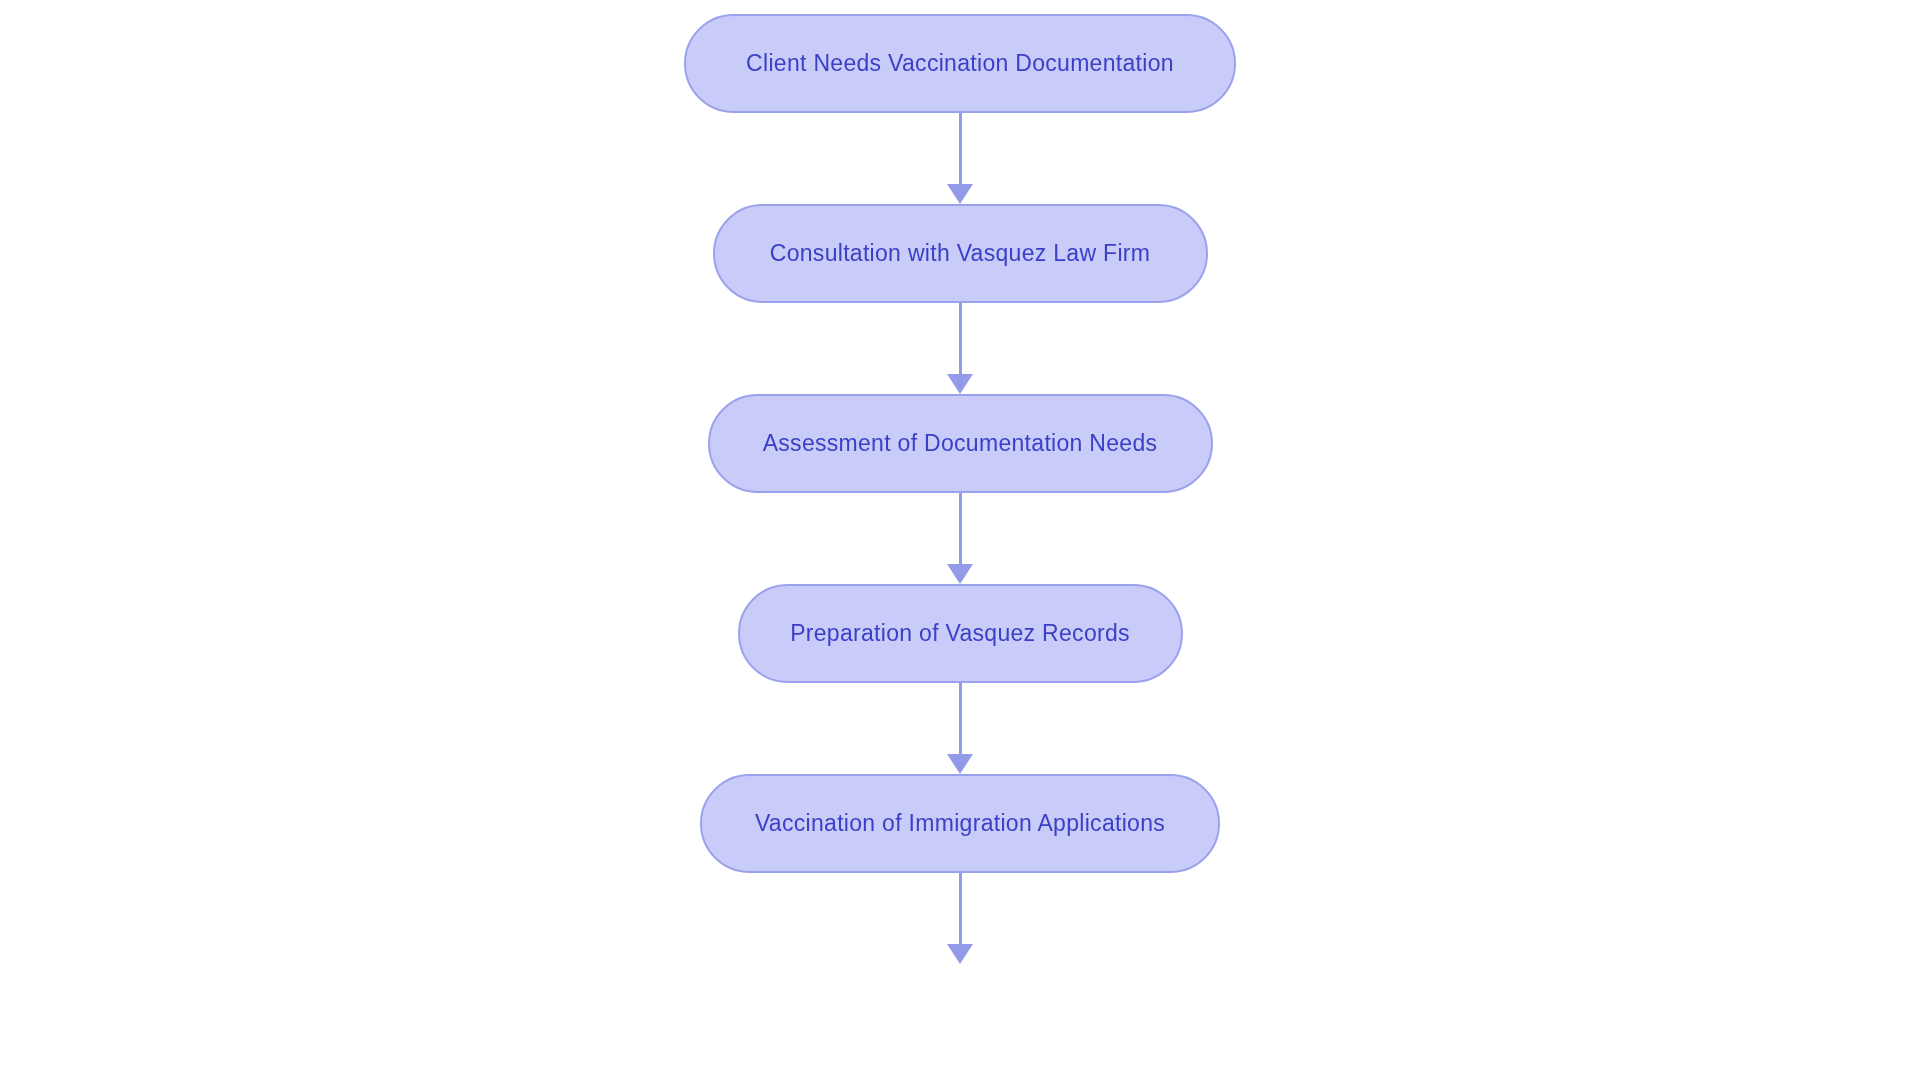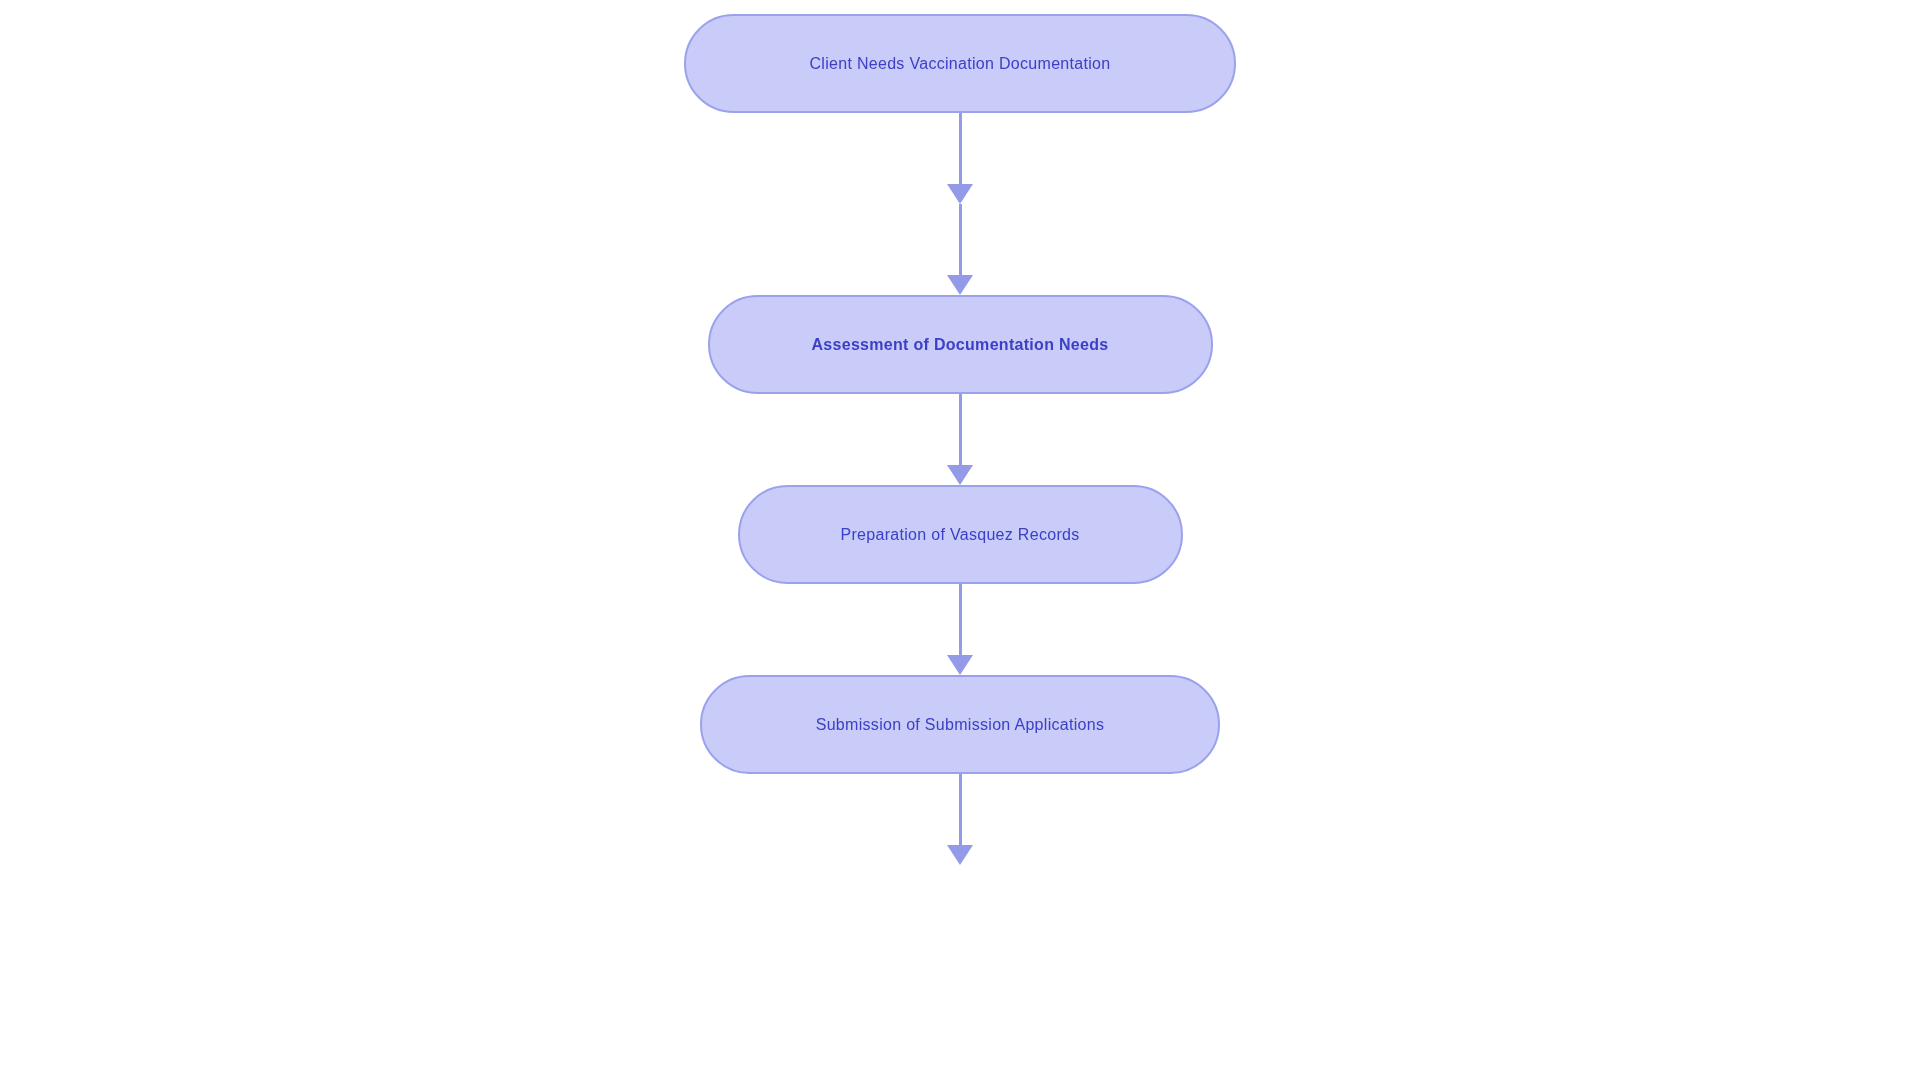--- a/index.html
+++ b/index.html
@@ -30,28 +30,28 @@
     height: 99px;
     border-radius: 50px;
     background: var(--node-fill);
     border: 2px solid var(--node-border);
     display: flex;
     align-items: center;
     justify-content: center;
     flex: 0 0 auto;
   }
   .node .label {
-    font-size: 16px;
+    font-size: 23px;
     letter-spacing: 0.3px;
     color: var(--node-text);
     white-space: nowrap;
   }
   .n1 { width: 552px; }
   .n2 { width: 495px; }
-  .n3 { width: 505px; font-weight: bold; }
+  .n3 { width: 505px; }
   .n4 { width: 445px; }
   .n5 { width: 520px; }
   .n6 { width: 335px; }
   .arrow {
     height: 91px;
     display: flex;
     flex-direction: column;
     align-items: center;
     flex: 0 0 auto;
   }
@@ -75,20 +75,23 @@
 
   <div class="node n1">
     <span class="label">Client Needs Vaccination Documentation</span>
   </div>
 
   <div class="arrow">
     <div class="shaft"></div>
     <div class="head"></div>
   </div>
 
+  <div class="node n2">
+    <span class="label">Consultation with Vasquez Law Firm</span>
+  </div>
 
   <div class="arrow">
     <div class="shaft"></div>
     <div class="head"></div>
   </div>
 
   <div class="node n3">
     <span class="label">Assessment of Documentation Needs</span>
   </div>
 
@@ -100,21 +103,21 @@
   <div class="node n4">
     <span class="label">Preparation of Vasquez Records</span>
   </div>
 
   <div class="arrow">
     <div class="shaft"></div>
     <div class="head"></div>
   </div>
 
   <div class="node n5">
-    <span class="label">Submission of Submission Applications</span>
+    <span class="label">Vaccination of Immigration Applications</span>
   </div>
 
   <div class="arrow">
     <div class="shaft"></div>
     <div class="head"></div>
   </div>
 
 
 </div>
 

